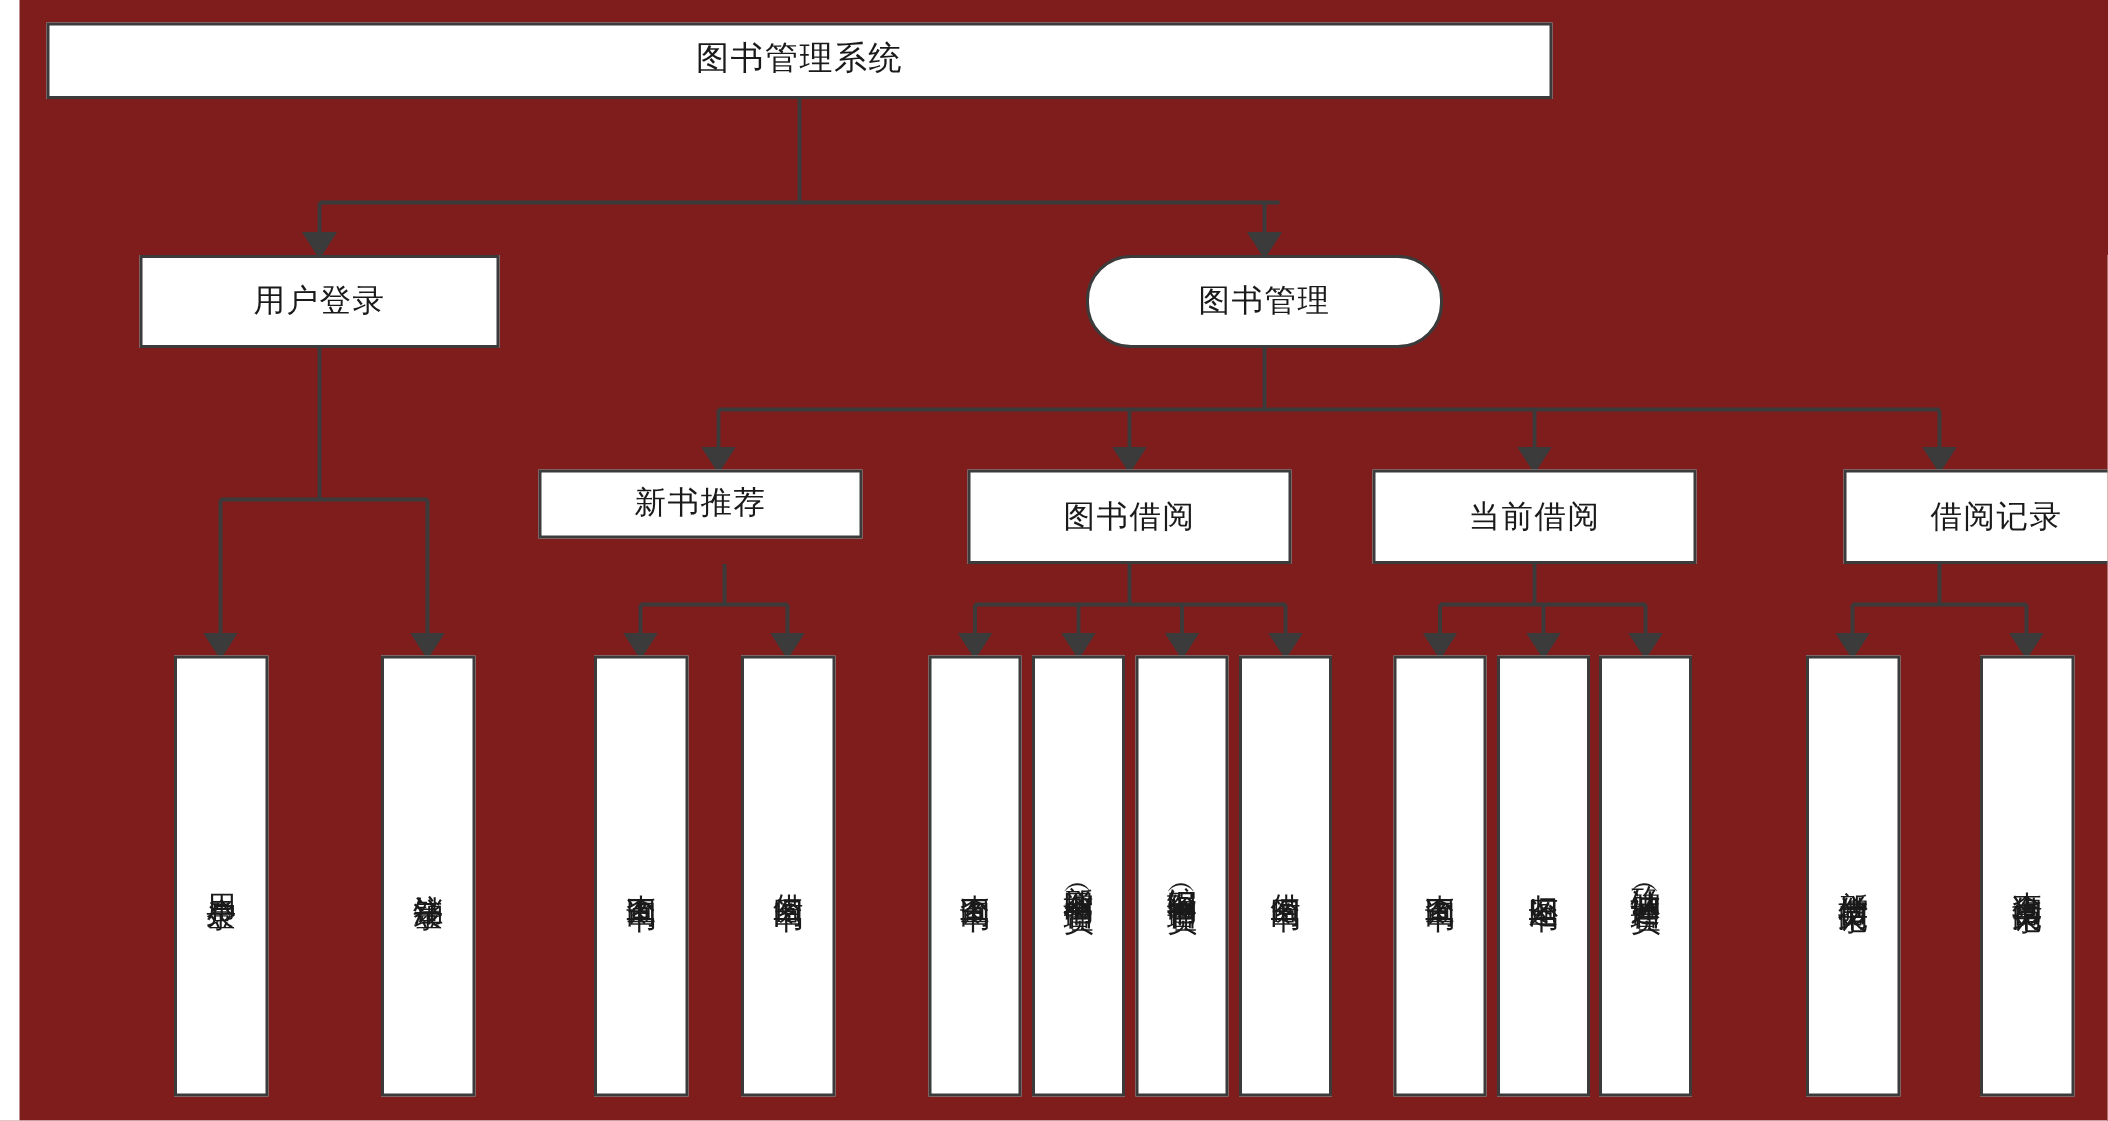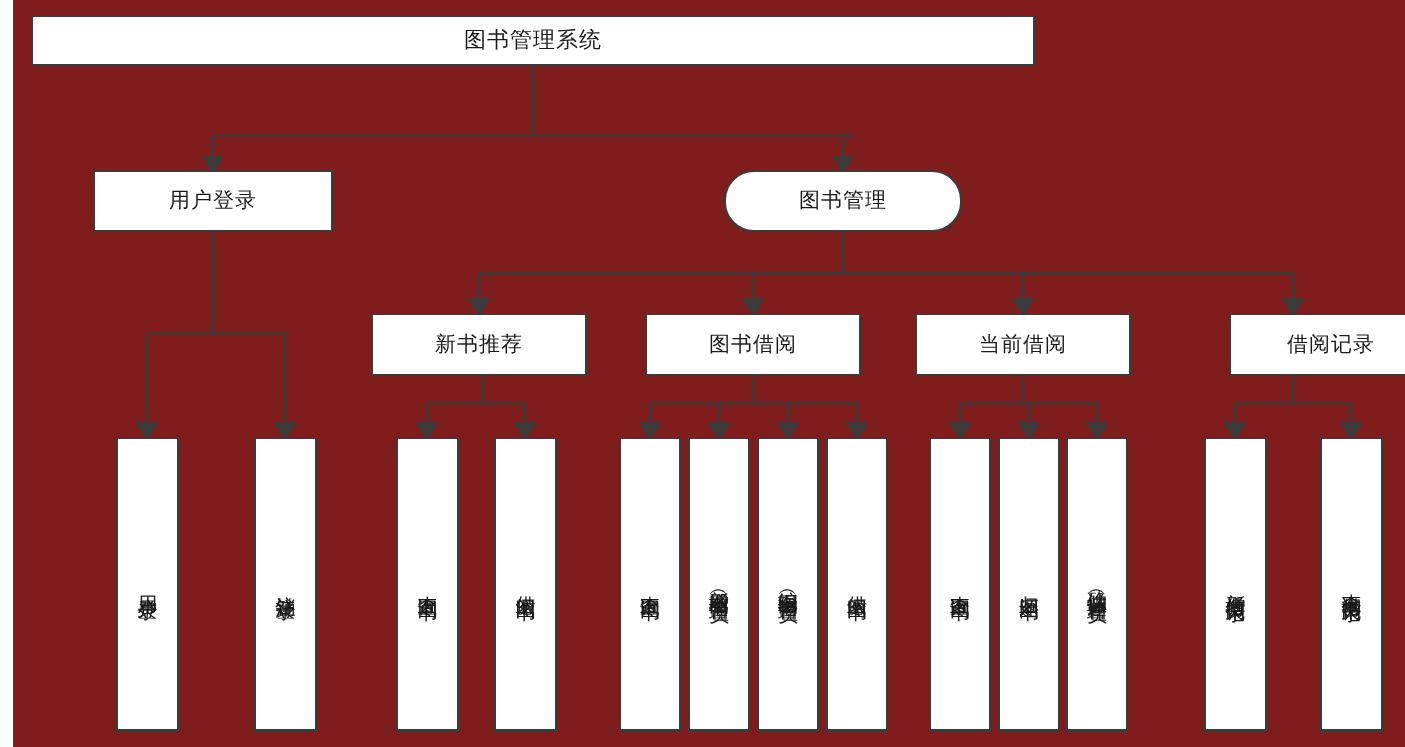--- a/index.html
+++ b/index.html
@@ -132,21 +132,21 @@
     <span>图书管理系统</span>
   </div>
 
   <div class="node h" style="left:80px; top:170px; width:240px; height:62px;">
     <span>用户登录</span>
   </div>
   <div class="node h" style="left:711px; top:170px; width:238px; height:62px;border-radius:30px;">
     <span>图书管理</span>
   </div>
 
-  <div class="node h" style="left:358px; top:313px; width:216px; height:63px;">
+  <div class="node h" style="left:346px; top:313px; width:216px; height:46px;">
     <span>新书推荐</span>
   </div>
   <div class="node h" style="left:902px; top:313px; width:216px; height:63px;">
     <span>当前借阅</span>
   </div>
   <div class="node h" style="left:632px; top:313px; width:216px; height:63px;">
     <span>图书借阅</span>
   </div>
   <div class="node h" style="left:1216px; top:313px; width:204px; height:63px;">
     <span>借阅记录</span>

